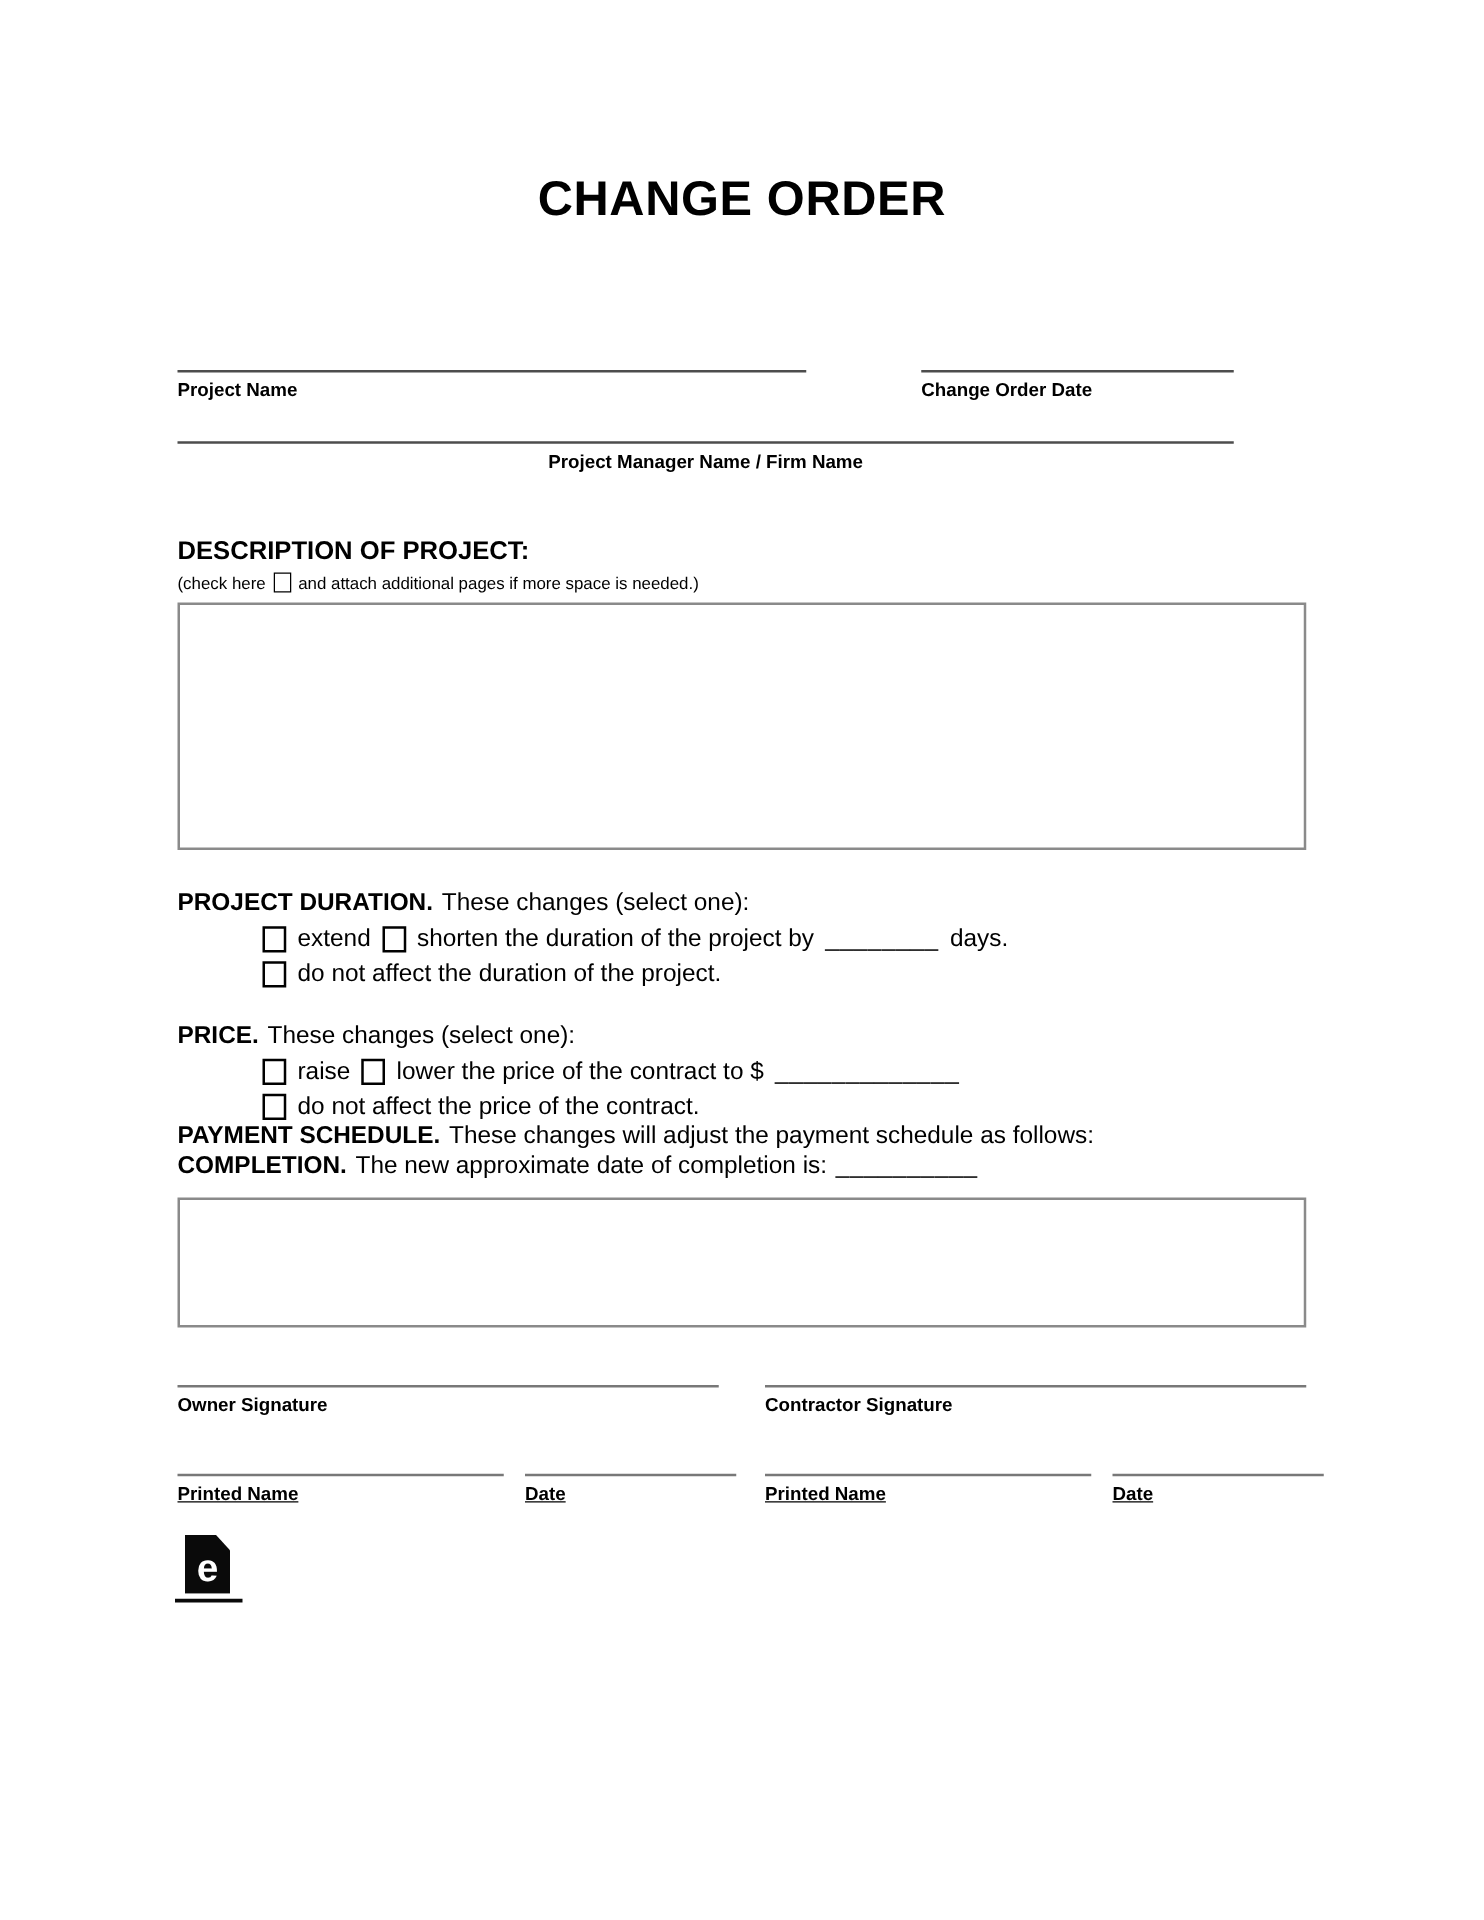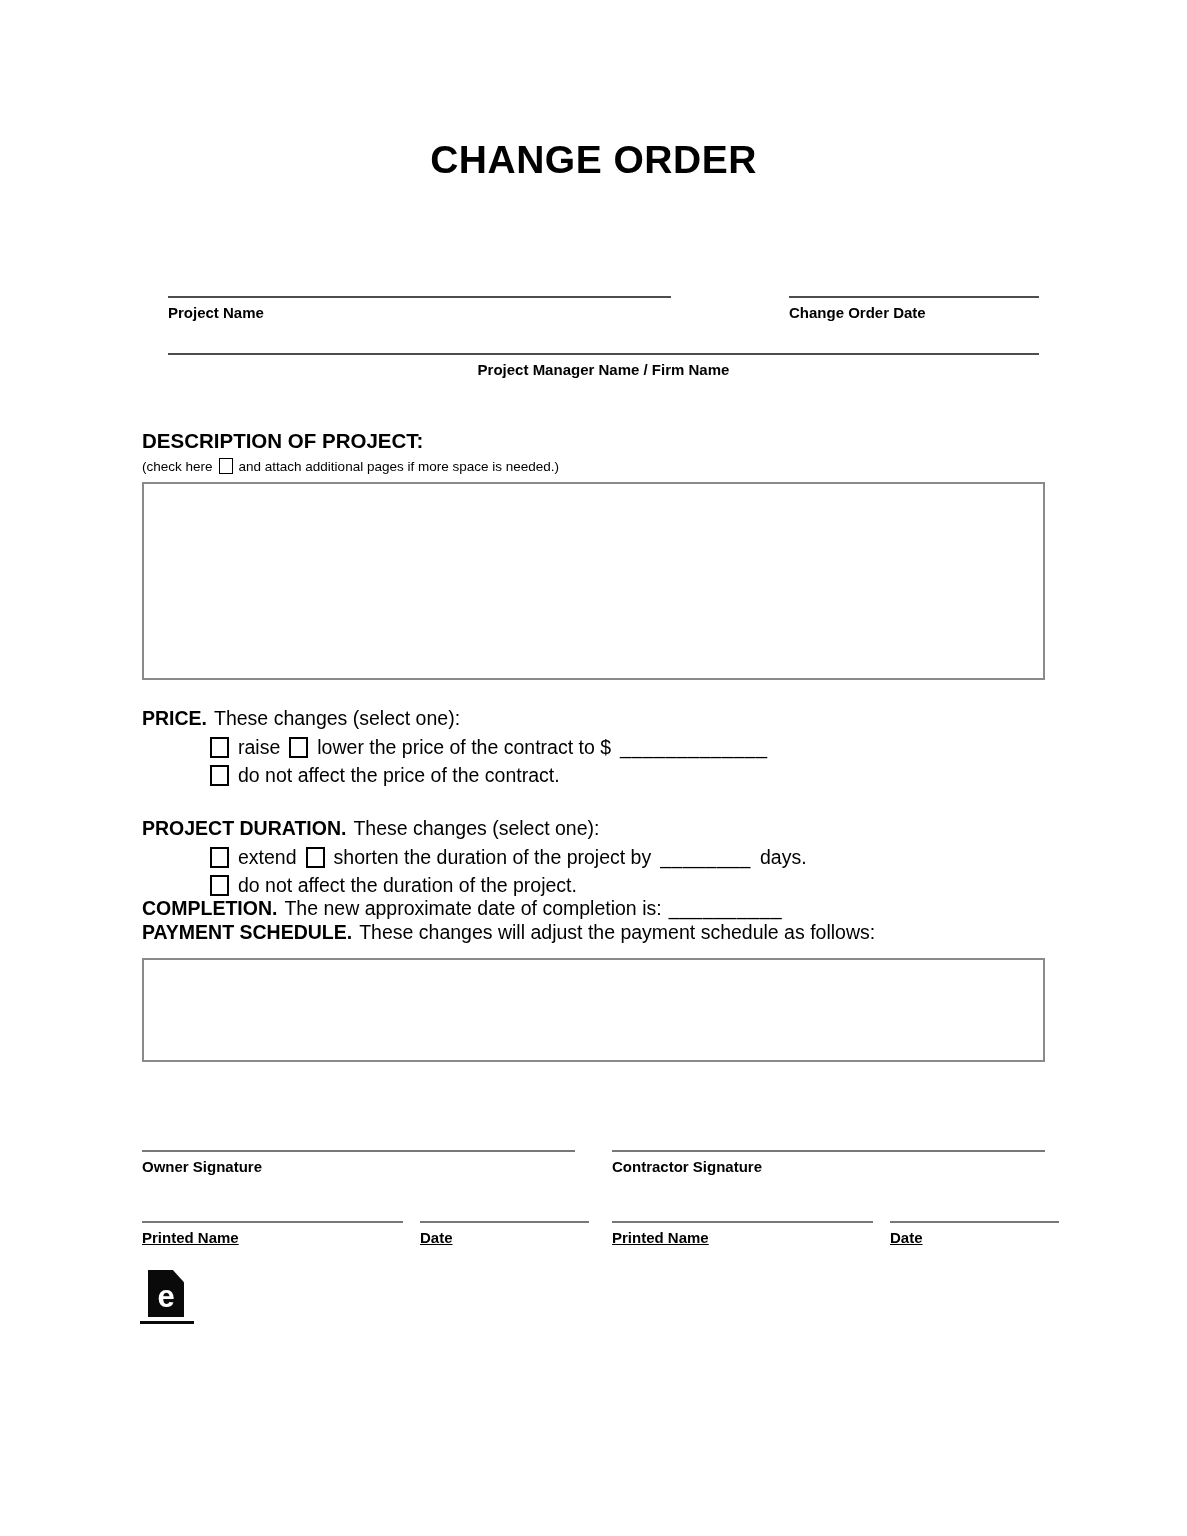--- a/index.html
+++ b/index.html
@@ -8,21 +8,21 @@
     font-family:"Liberation Sans", sans-serif; color:#000000; overflow:hidden;border-radius:25px;
   }
   .content { position:absolute; left:142px; top:0; width:903px; }
 
   h1.title {
     margin:137px 0 0 0; text-align:center; font-size:39px; line-height:45px;
     font-weight:bold; letter-spacing:0.5px;
   }
 
   .fields-grid {
-    margin-top:114px; display:grid; grid-template-columns:503px 250px; column-gap:118px;margin-left:26px;
+    margin-top:114px; display:grid; grid-template-columns:503px 250px; column-gap:92px;
   }
   .field { border-top:2px solid #4d4d4d; padding-top:6px; box-sizing:border-box; }
   .r1 { height:56px; } .r2 { height:57px; }
   .full { grid-column:1 / -1;text-align:center; }
   .flabel { font-size:15px; font-weight:bold; }
 
   h2.sect-title { margin:50px 0 0 0; font-size:20.5px; line-height:24px; font-weight:bold; }
   .note { margin-top:5px; font-size:13.5px; line-height:18px; display:flex; align-items:flex-start; gap:6px; }
   .cb {
     display:inline-block; width:19px; height:21px; border:2px solid #000;
@@ -42,21 +42,21 @@
     margin:6px 0 0 68px; display:flex; align-items:center; gap:9px;
     font-size:19.5px; line-height:22px;
   }
   .blank { white-space:nowrap; letter-spacing:0.5px; }
 
   p.para { margin:0; font-size:19.5px; line-height:24px; }
   .para-completion { margin-top:32px; }
   .para-payment { margin-top:28px; }
   .para .blank { margin-left:7px; }
 
-  .sig-grid { margin-top:88px; display:grid; grid-template-columns:433px 433px; column-gap:37px; }
+  .sig-grid { margin-top:46px; display:grid; grid-template-columns:433px 433px; column-gap:37px; }
   .sig-line { border-top:2.5px solid #787878; padding-top:6px; height:71px; box-sizing:border-box; }
   .pn-row { display:grid; grid-template-columns:261px 169px; column-gap:17px;text-decoration:underline; }
   .pn-cell { border-top:2.5px solid #787878; padding-top:6px; height:40px; box-sizing:border-box; }
 
   .logo { margin-top:9px; margin-left:-2px; width:54px; }
   .logo-page {
     width:36px; height:47px; background:#0a0a0a; margin-left:8px;
     clip-path:polygon(0 0, 69% 0, 100% 26%, 100% 100%, 0 100%);
     display:flex; align-items:center; justify-content:center;
   }
@@ -84,61 +84,61 @@
     </div>
 
     <h2 class="sect-title">DESCRIPTION OF PROJECT:</h2>
     <div class="note">
       <span>(check here</span>
       <span class="cb cb-sm"></span>
       <span>and attach additional pages if more space is needed.)</span>
     </div>
     <div class="bigbox descbox"></div>
 
-    <div class="section price">
-      <div class="sect-head">
-        <span class="b">PRICE.</span><span>These changes (select one):</span>
-      </div>
-      <div class="opt-row">
-        <span class="cb"></span>
-        <span>raise</span>
-        <span class="cb"></span>
-        <span>lower the price of the contract to $</span>
-        <span class="blank">_____________</span>
-      </div>
-      <div class="opt-row">
-        <span class="cb"></span>
-        <span>do not affect the price of the contract.</span>
-      </div>
-    </div>
-
     <div class="section duration">
       <div class="sect-head">
         <span class="b">PROJECT DURATION.</span><span>These changes (select one):</span>
       </div>
       <div class="opt-row">
         <span class="cb"></span>
         <span>extend</span>
         <span class="cb"></span>
         <span>shorten the duration of the project by</span>
         <span class="blank">________</span>
         <span>days.</span>
       </div>
       <div class="opt-row">
         <span class="cb"></span>
         <span>do not affect the duration of the project.</span>
       </div>
     </div>
 
-    <p class="para para-completion">
-      <span class="b">COMPLETION.</span><span>The new approximate date of completion is:</span><span class="blank">__________</span>
-    </p>
+    <div class="section price">
+      <div class="sect-head">
+        <span class="b">PRICE.</span><span>These changes (select one):</span>
+      </div>
+      <div class="opt-row">
+        <span class="cb"></span>
+        <span>raise</span>
+        <span class="cb"></span>
+        <span>lower the price of the contract to $</span>
+        <span class="blank">_____________</span>
+      </div>
+      <div class="opt-row">
+        <span class="cb"></span>
+        <span>do not affect the price of the contract.</span>
+      </div>
+    </div>
 
     <p class="para para-payment">
       <span class="b">PAYMENT SCHEDULE.</span><span>These changes will adjust the payment schedule as follows:</span>
+    </p>
+
+    <p class="para para-completion">
+      <span class="b">COMPLETION.</span><span>The new approximate date of completion is:</span><span class="blank">__________</span>
     </p>
     <div class="bigbox paybox"></div>
 
     <div class="sig-grid">
       <div class="sig-block">
         <div class="sig-line">
           <span class="flabel">Owner Signature</span>
         </div>
         <div class="pn-row">
           <div class="pn-cell">

